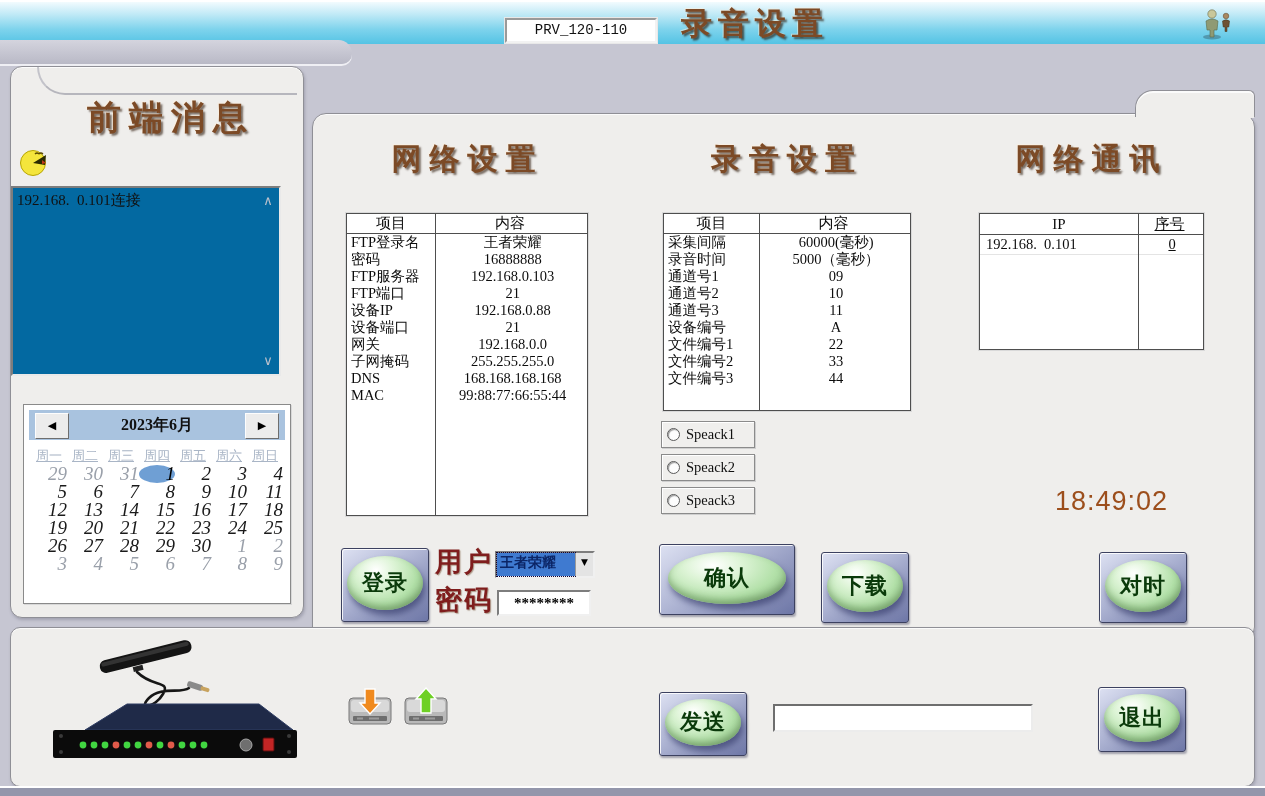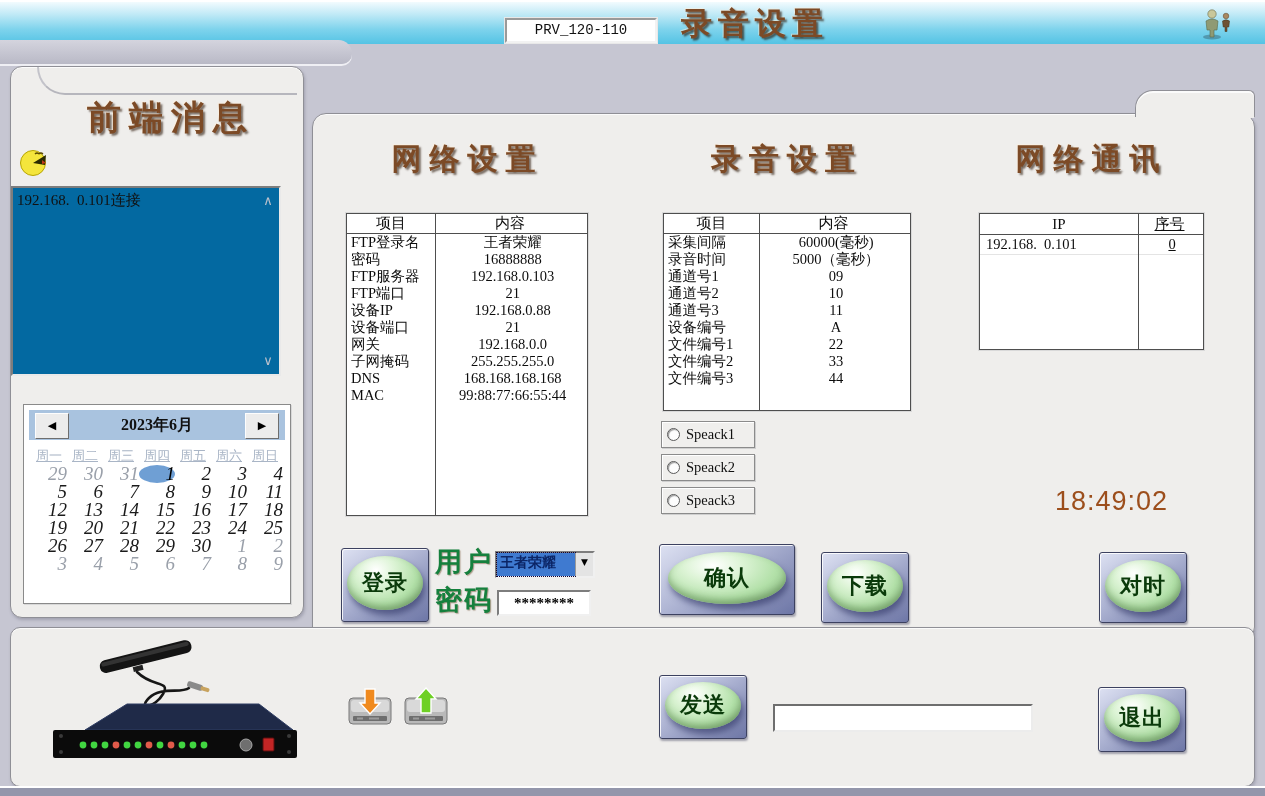--- a/index.html
+++ b/index.html
@@ -138,21 +138,21 @@
   }
   .btn-oval{
     position:absolute;left:6%;right:6%;top:10%;bottom:15%;border-radius:50%;
     background:radial-gradient(ellipse at 38% 26%,#ffffff 0%,#ddf4d6 28%,#b2e0a8 62%,#7cab74 100%);
     box-shadow:2px 5px 6px rgba(35,40,90,.55),inset 0 -4px 7px rgba(70,110,60,.45);
     display:flex;align-items:center;justify-content:center;
     font-size:22px;font-weight:bold;color:#0a3a0a;letter-spacing:1px;
   }
   
   .biglabel{
-    position:absolute;font-size:27px;font-weight:bold;color:#15803d;
+    position:absolute;font-size:27px;font-weight:bold;color:#7f1d1d;
     text-shadow:1px 1px 1px rgba(120,90,60,.55);letter-spacing:2px;
   }
   .combo{
     position:absolute;width:96px;height:23px;background:#fff;
     border:2px solid;border-color:#7d7d7d #f0f0f0 #f0f0f0 #7d7d7d;display:flex;
   }
   .combo-value{
     flex:1;background:#3f7ad0;color:#0b2566;font-size:14px;line-height:19px;
     padding-left:3px;font-weight:bold;outline:1px dotted #103;
   }
@@ -430,21 +430,21 @@
   </svg>
   <svg class="disk-icon" style="left:392px;top:58px;" viewBox="0 0 46 42">
     <rect x="2" y="12" width="42" height="26" rx="4" fill="#b9b9b9" stroke="#787878"></rect>
     <rect x="4" y="14" width="38" height="12" rx="3" fill="#d9d9d9"></rect>
     <rect x="6" y="30" width="34" height="5" rx="1" fill="#6e6e6e"></rect>
     <rect x="10" y="31.5" width="6" height="2" fill="#9a9a9a"></rect>
       <rect x="22" y="31.5" width="10" height="2" fill="#9a9a9a"></rect>
     <polygon points="23,2 33,13 28,13 28,27 18,27 18,13 13,13" fill="#6ed024" stroke="#ffffff" stroke-width="1.4"></polygon>
   </svg>
 
-  <div class="big-btn" style="left:648px;top:47px;width:86px;height:62px;">
+  <div class="big-btn" style="left:648px;top:64px;width:86px;height:62px;">
     <div class="btn-oval">发送</div>
   </div>
 
   <input class="send-input" style="left: 762px; top: 76px;" value="">
 
   <div class="big-btn" style="left:1087px;top:59px;width:86px;height:63px;">
     <div class="btn-oval">退出</div>
   </div>
 </div>
 

